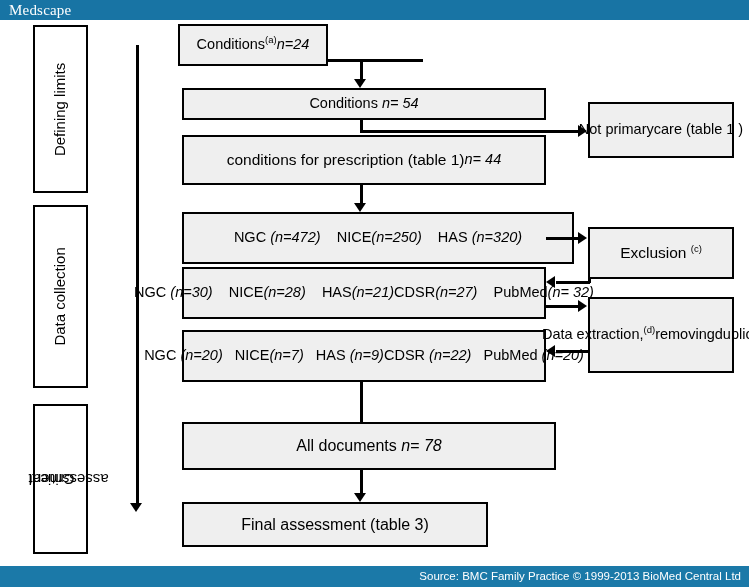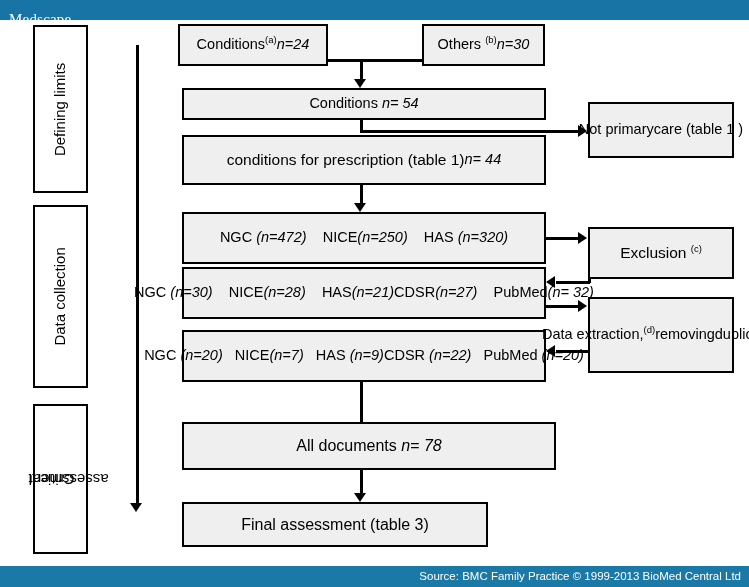--- a/index.html
+++ b/index.html
@@ -12,21 +12,21 @@
     -webkit-font-smoothing:antialiased;
   }
   #root{position:relative;width:749px;height:587px;}
 
   
   .topbar{
     position:absolute;left:0;top:0;width:749px;height:20px;
     background:#1874a4;
   }
   .brand{
-    position:absolute;left:9px;top:10px;
+    position:absolute;left:9px;top:1px;
     font-family:"Liberation Serif", serif;
     font-size:15px;color:#ffffff;letter-spacing:.2px;
     line-height:18px;
   }
   
   .sourcebar{
     position:absolute;left:0;bottom:0;width:749px;height:21px;
     background:#1b79a8;
     margin-top:47px;
   }
@@ -122,26 +122,20 @@
   <div class="ln-v" style="left:136px;top:45px;height:460px;"></div>
   <div class="arr-d" style="left:130px;top:503px;"></div>
 
   <div class="box" style="left:178px;top:24px;width:150px;height:42px;">
     <span class="ln">
       <span>Conditions</span><sup>(a)</sup>
     </span>
     <span class="ln ital">n=24</span>
   </div>
 
-  <div class="box" style="left:422px;top:24px;width:123px;height:42px;">
-    <span class="ln">
-      <span>Others </span><sup>(b)</sup>
-    </span>
-    <span class="ln ital">n=30</span>
-  </div>
 
   <div class="ln-h" style="left:327px;top:59px;width:96px;"></div>
   <div class="ln-v" style="left:360px;top:59px;height:22px;"></div>
   <div class="arr-d" style="left:354px;top:79px;"></div>
 
   <div class="box" style="left:182px;top:88px;width:364px;height:32px;">
     <span class="ln">
       <span>Conditions </span><span class="ital">n= 54</span>
     </span>
   </div>
@@ -156,21 +150,21 @@
   </div>
 
   <div class="box" style="left:182px;top:135px;width:364px;height:50px;">
     <span class="ln" style="font-size:15.5px;">conditions for prescription (table 1)</span>
     <span class="ln ital">n= 44</span>
   </div>
 
   <div class="ln-v" style="left:360px;top:185px;height:20px;"></div>
   <div class="arr-d" style="left:354px;top:203px;"></div>
 
-  <div class="box" style="left:182px;top:212px;width:364px;height:52px;">
+  <div class="box" style="left:182px;top:212px;width:392px;height:52px;">
     <span class="ln">
       <span>NGC</span>&nbsp;<span class="ital">(n=472)</span>&nbsp;&nbsp;&nbsp;
       <span>NICE</span><span class="ital">(n=250)</span>&nbsp;&nbsp;&nbsp;
       <span>HAS</span>&nbsp;<span class="ital">(n=320)</span>
     </span>
   </div>
 
   <div class="ln-h" style="left:546px;top:237px;width:34px;"></div>
   <div class="arr-r" style="left:578px;top:232px;"></div>
 

